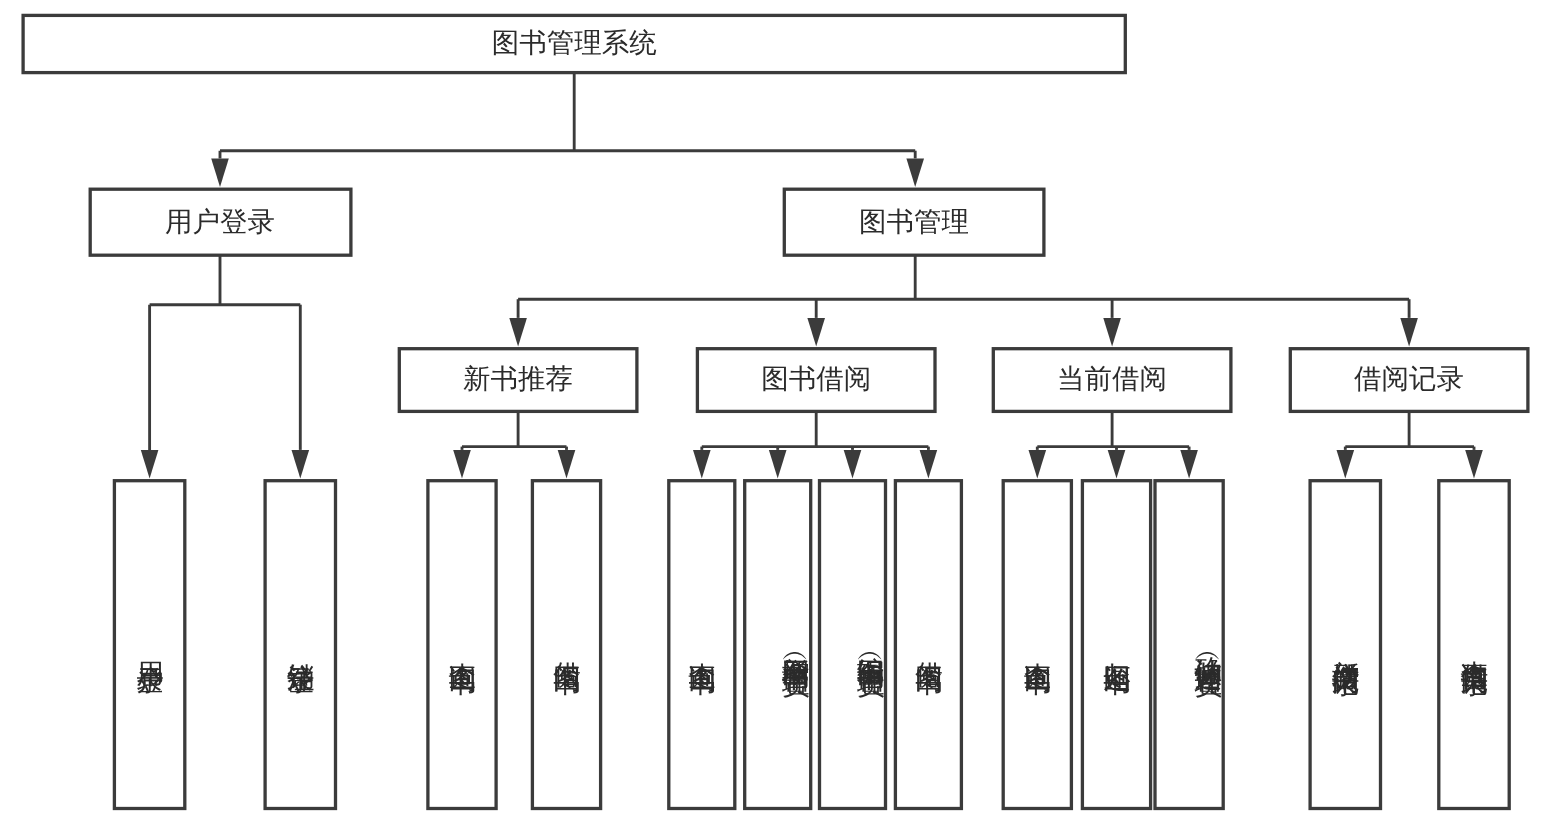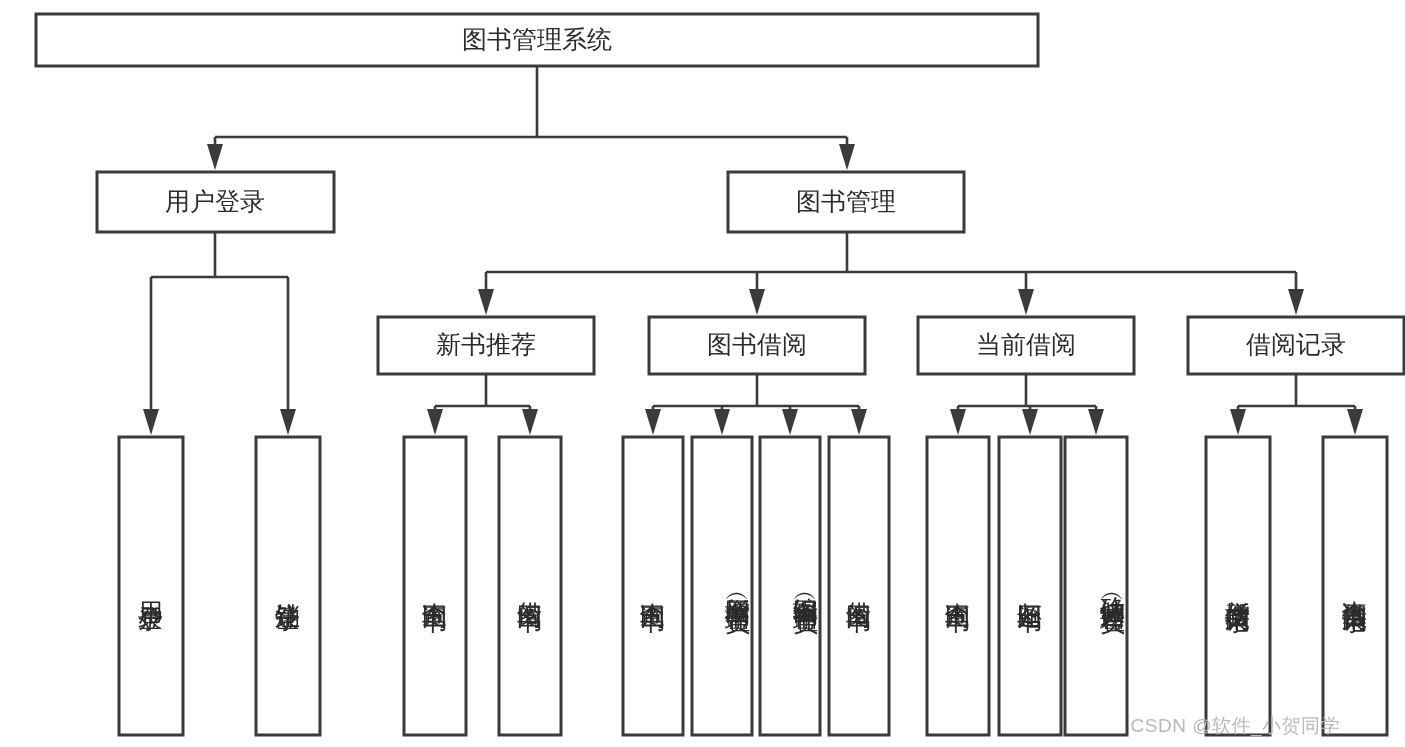--- a/index.html
+++ b/index.html
@@ -9,21 +9,21 @@
   }
   body {
     width: 1405px;
     height: 747px;
     font-family: "Liberation Sans", "DejaVu Sans", sans-serif;
     overflow: hidden;
     position: relative;
   }
   #diagram-root {
     position: absolute;
-    left: 16px;
+    left: 1px;
     top: 0;
     width: 1338px;
     height: 747px;
   }
   svg.flowchart {
     display: block;
     width: 1405px;
     height: 747px;
   }
   .node-rect {
@@ -198,14 +198,13 @@
   <div class="leaf-label-wrap" style="left:607px; top:437px; width:60px; height:298px;">查询图书</div>
   <div class="leaf-label-wrap" style="left:676px; top:437px; width:60px; height:298px; align-items:flex-start;">新增图书（管理员）</div>
   <div class="leaf-label-wrap" style="left:744px; top:437px; width:60px; height:298px; align-items:flex-start;">编辑图书（管理员）</div>
   <div class="leaf-label-wrap" style="left:813px; top:437px; width:60px; height:298px;">借阅图书</div>
   <div class="leaf-label-wrap" style="left:911px; top:437px; width:62px; height:298px;">查询图书</div>
   <div class="leaf-label-wrap" style="left:983px; top:437px; width:62px; height:298px;">归还图书</div>
   <div class="leaf-label-wrap" style="left:1049px; top:437px; width:62px; height:298px; align-items:flex-start;">确认归还（管理员）</div>
   <div class="leaf-label-wrap" style="left:1190px; top:437px; width:64px; height:298px;">新增借阅记录</div>
   <div class="leaf-label-wrap" style="left:1307px; top:437px; width:64px; height:298px;">查询借阅记录</div>
 
-  <div class="watermark">CSDN @软件_小贺同学</div>
 </div>
 
 </body></html>

